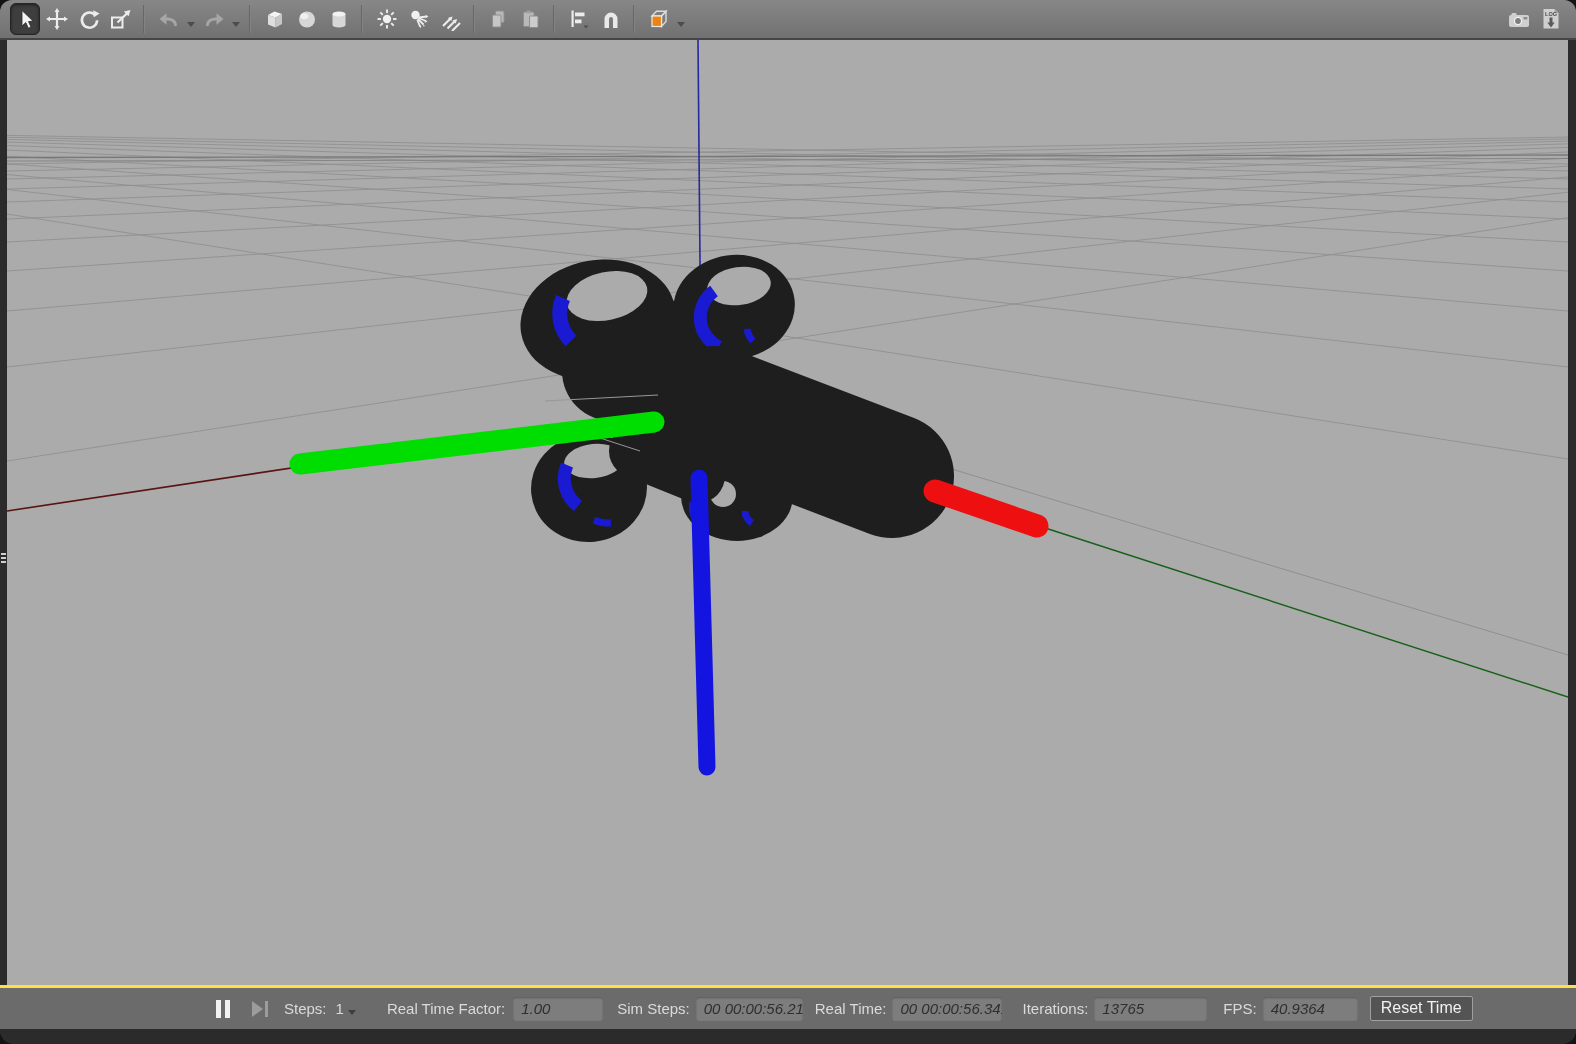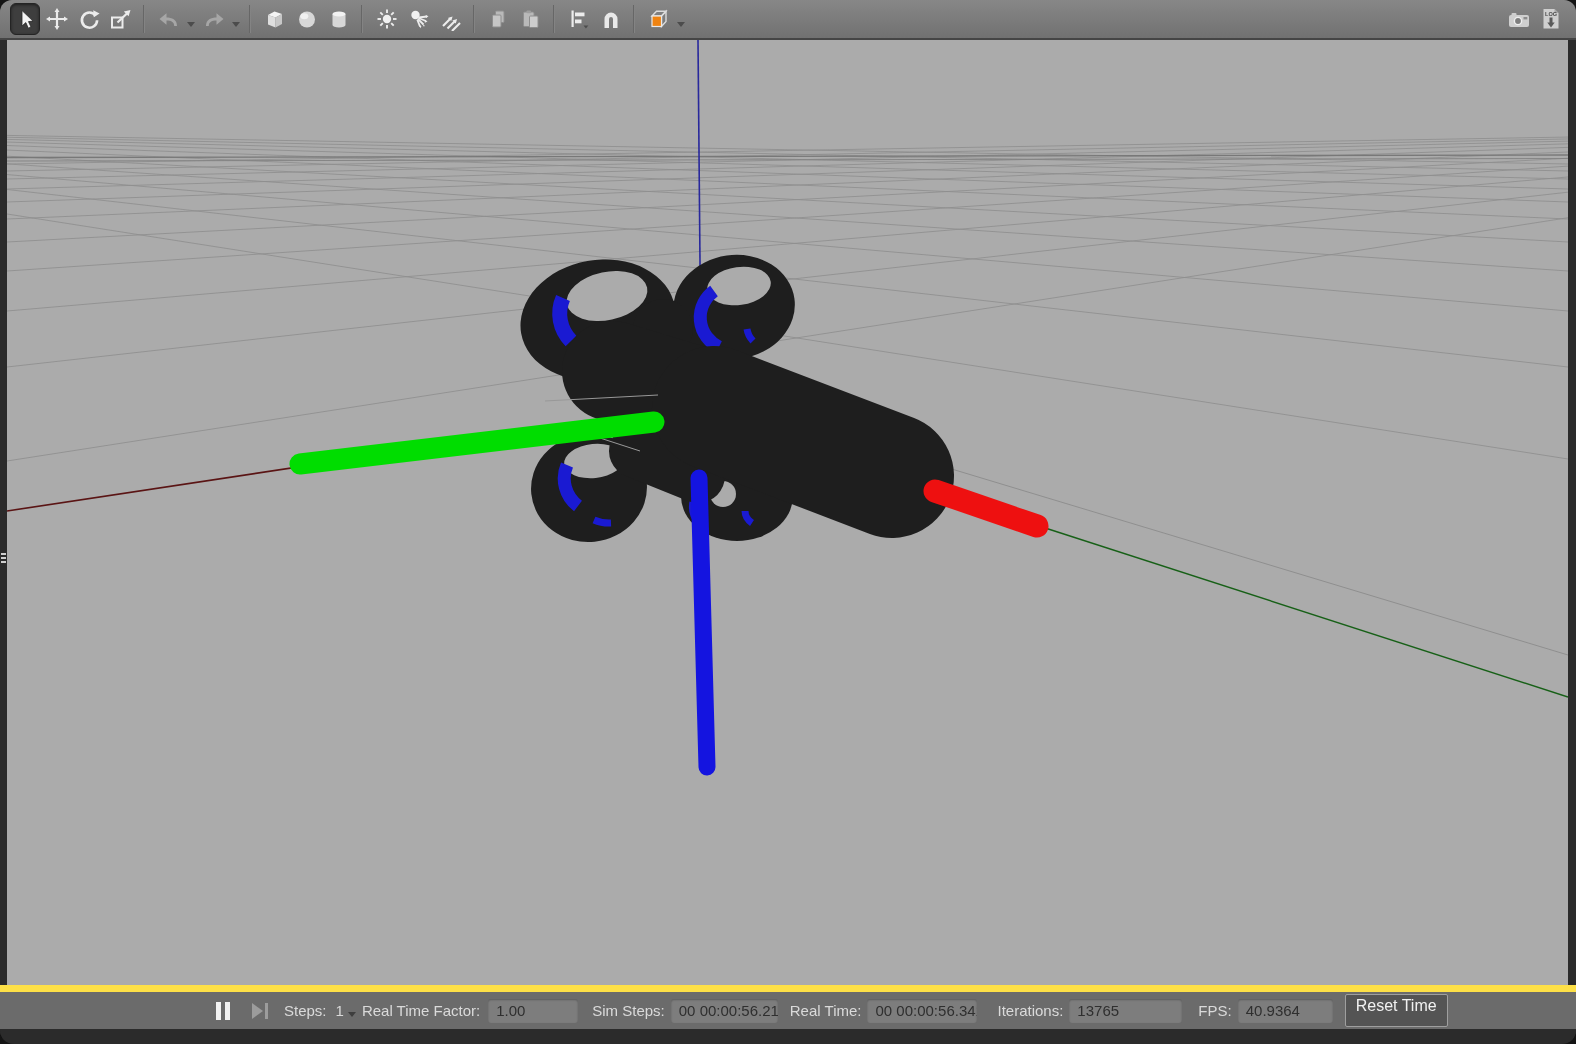--- a/index.html
+++ b/index.html
@@ -43,46 +43,46 @@
   }
   .tspacer { flex:1 1 auto; }
   
   .viewport-row { height:945px; padding:0 8px 0 7px; background:#2b2b2b; position:relative; }
   .viewport { width:100%; height:100%; background:var(--scene-bg,#ababab); position:relative; overflow:hidden; }
   .viewport svg { display:block; width:100%; height:100%; }
   .grip { position:absolute; left:1px; top:511px; width:5px; }
   .grip i { display:block; height:2px; margin:2px 0; background:#cfcfcf; }
   
   .statusbar {
-    height:44px; border-top:7px solid #fde047;
+    height:44px; border-top:3px solid #fde047;
     background:#6b6b6b; color:#dadada;
     display:flex; align-items:center;
     font-size:15px;
   }
   .sb-label { flex:0 0 auto; }
   .sb-field {
     flex:0 0 auto; height:24px; line-height:22px;
     background:#7d7d7d; border-radius:3px;
     box-shadow:inset 0 1px 2px rgba(0,0,0,.28);
     color:#2f2f2f; padding:1px 8px 0 8px;
-    overflow:hidden; white-space:nowrap;
+    overflow:hidden; white-space:nowrap;font-style:italic;
   }
   .pausebtn { display:flex; gap:4px; margin-left:216px; flex:0 0 auto; cursor:default; }
   .pausebtn i { width:5px; height:18px; background:#f2f2f2; display:block; }
   .stepbtn { display:flex; align-items:center; margin-left:22px; flex:0 0 auto; cursor:default; }
   .stepbtn .tri { width:0; height:0; border-top:8px solid transparent; border-bottom:8px solid transparent; border-left:11px solid #9c9c9c; }
   .stepbtn .bar { width:3px; height:16px; background:#9c9c9c; margin-left:2px; }
   .steps-caret {
     width:0; height:0; border-left:4px solid transparent; border-right:4px solid transparent;
     border-top:5px solid #3e3e3e; margin:8px 0 0 4px; flex:0 0 auto; cursor:default;
   }
   .reset-btn {
     flex:0 0 auto; margin-left:12px;
     background:#545454; border:1px solid #9f9f9f; border-radius:2px;
-    color:#f1f1f1; font-size:16px; padding:2px 10px 11px 10px; cursor:default;
+    color:#f1f1f1; font-size:16px; padding:2px 10px 3px 10px; cursor:default;
   }
   .bottom-strip { height:13px; background:#2b2b2b; }
   svg text { font-family:"Liberation Sans", sans-serif; }
 </style>
 </head>
 <body>
 
 <div class="window">
 
   <div class="toolbar">
@@ -369,21 +369,21 @@
         <i></i>
         <i></i>
       </div>
     <div class="stepbtn">
       <span class="tri"></span>
         <span class="bar"></span>
     </div>
     <span class="sb-label" style="margin-left:16px">Steps:</span>
     <span class="sb-label" style="margin-left:9px">1</span>
     <span class="steps-caret"></span>
-    <span class="sb-label" style="margin-left:6px">Real Time Factor:</span>
+    <span class="sb-label" style="margin-left:31px">Real Time Factor:</span>
     <span class="sb-field" style="margin-left:8px;width:90px">1.00</span>
     <span class="sb-label" style="margin-left:14px">Sim Steps:</span>
     <span class="sb-field" style="margin-left:6px;width:107px">00 00:00:56.214</span>
     <span class="sb-label" style="margin-left:12px">Real Time:</span>
     <span class="sb-field" style="margin-left:6px;width:110px">00 00:00:56.341</span>
     <span class="sb-label" style="margin-left:20px">Iterations:</span>
     <span class="sb-field" style="margin-left:6px;width:113px">13765</span>
     <span class="sb-label" style="margin-left:16px">FPS:</span>
     <span class="sb-field" style="margin-left:6px;width:95px">40.9364</span>
     <button class="reset-btn">Reset Time</button>

